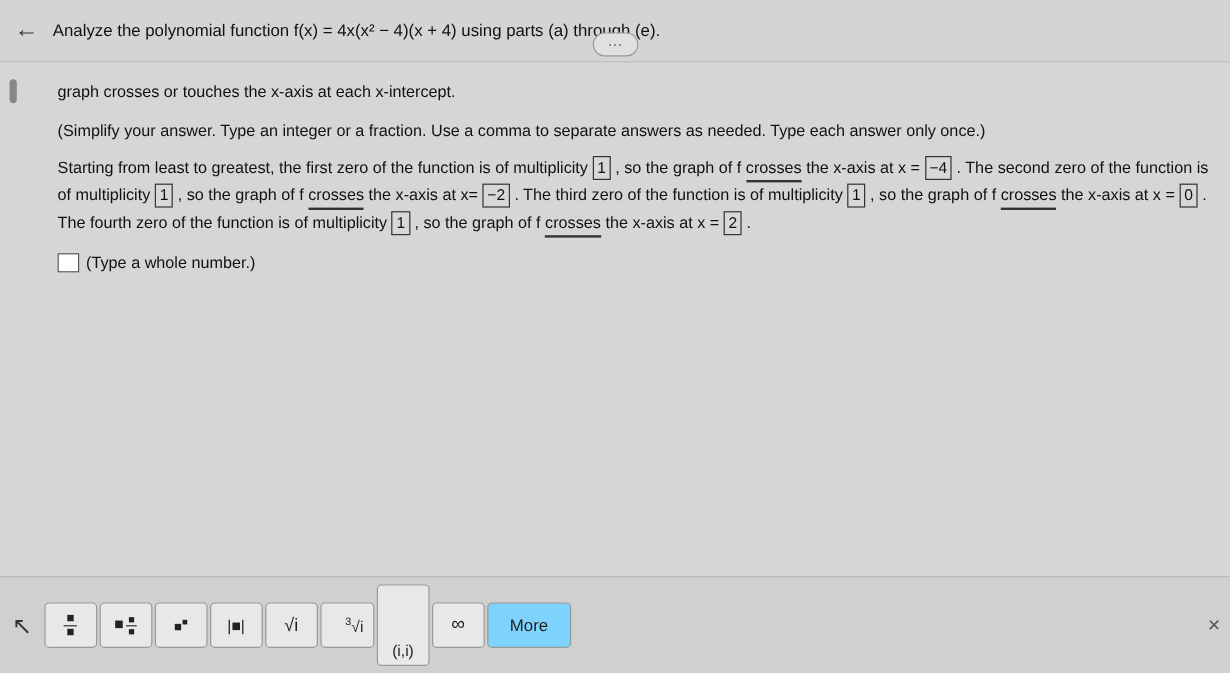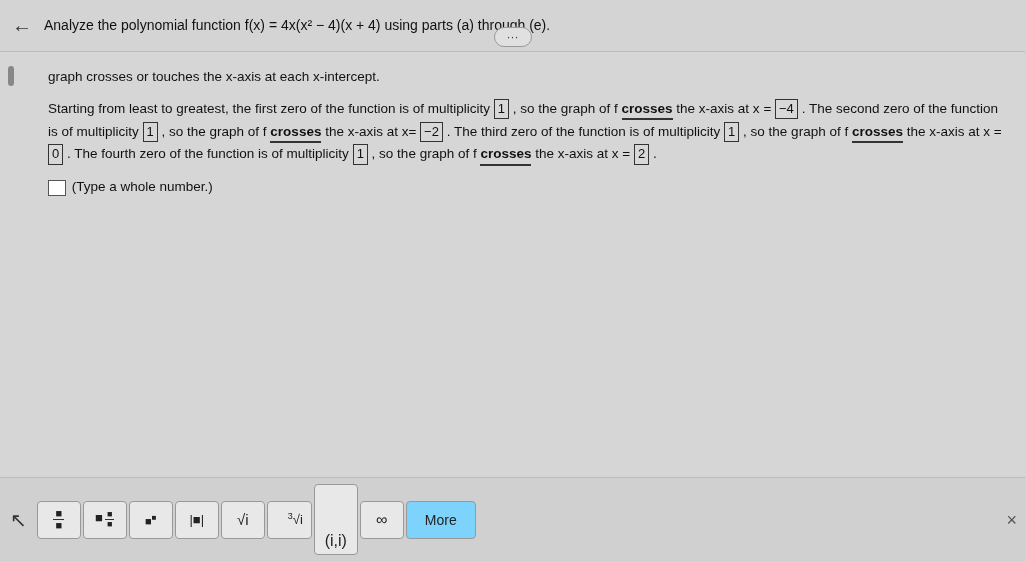--- a/index.html
+++ b/index.html
@@ -102,21 +102,20 @@
       padding: 0px 3px;
       background: #d8d8d8;
       font-size: 13px;
       line-height: 1.4;
     }
     .crosses-label {
       display: inline-block;
       border-bottom: 2px solid #333;
       font-size: 13.5px;
       line-height: 1.4;
-      font-weight: bold;
     }
     .input-box {
       display: inline-block;
       border: 1px solid #555;
       width: 18px;
       height: 16px;
       background: #fff;
       vertical-align: middle;
       margin-right: 2px;
     }
@@ -201,21 +200,21 @@
       font-size: 13px;
     }
     .sqrt-symbol {
       font-size: 15px;
     }
     .cbrt-symbol {
       font-size: 13px;
       margin-left: 12px;
     }
     .tuple-icon {
-      font-size: 16px;
+      font-size: 13px;
       margin-top: 43px;
     }
     .infinity-icon {
       font-size: 16px;
     }
   </style>
 </head>
 <body>
 
 <div class="main-container">
@@ -226,20 +225,21 @@
     <button class="more-dots-btn">···</button>
   </div>
 
   <div class="content-area">
     <div class="scroll-indicator"></div>
     <div class="content-text">
 
       <p>graph crosses or touches the x-axis at each x-intercept.</p>
 
 
+      <p>(Simplify your answer. Type an integer or a fraction. Use a comma to separate answers as needed. Type each answer only once.)</p>
 
       <p style="line-height:1.7;">
         <span>Starting from least to greatest, the first zero of the function is of multiplicity</span>
         <span class="multiplicity-box">1</span>
         , so the graph of f
         <span class="crosses-label">crosses</span>
         <span>the x-axis at x =</span>
         <span class="xval-box">−4</span>
         <span>. The second zero of the function is of multiplicity</span>
         <span class="multiplicity-box">1</span>

